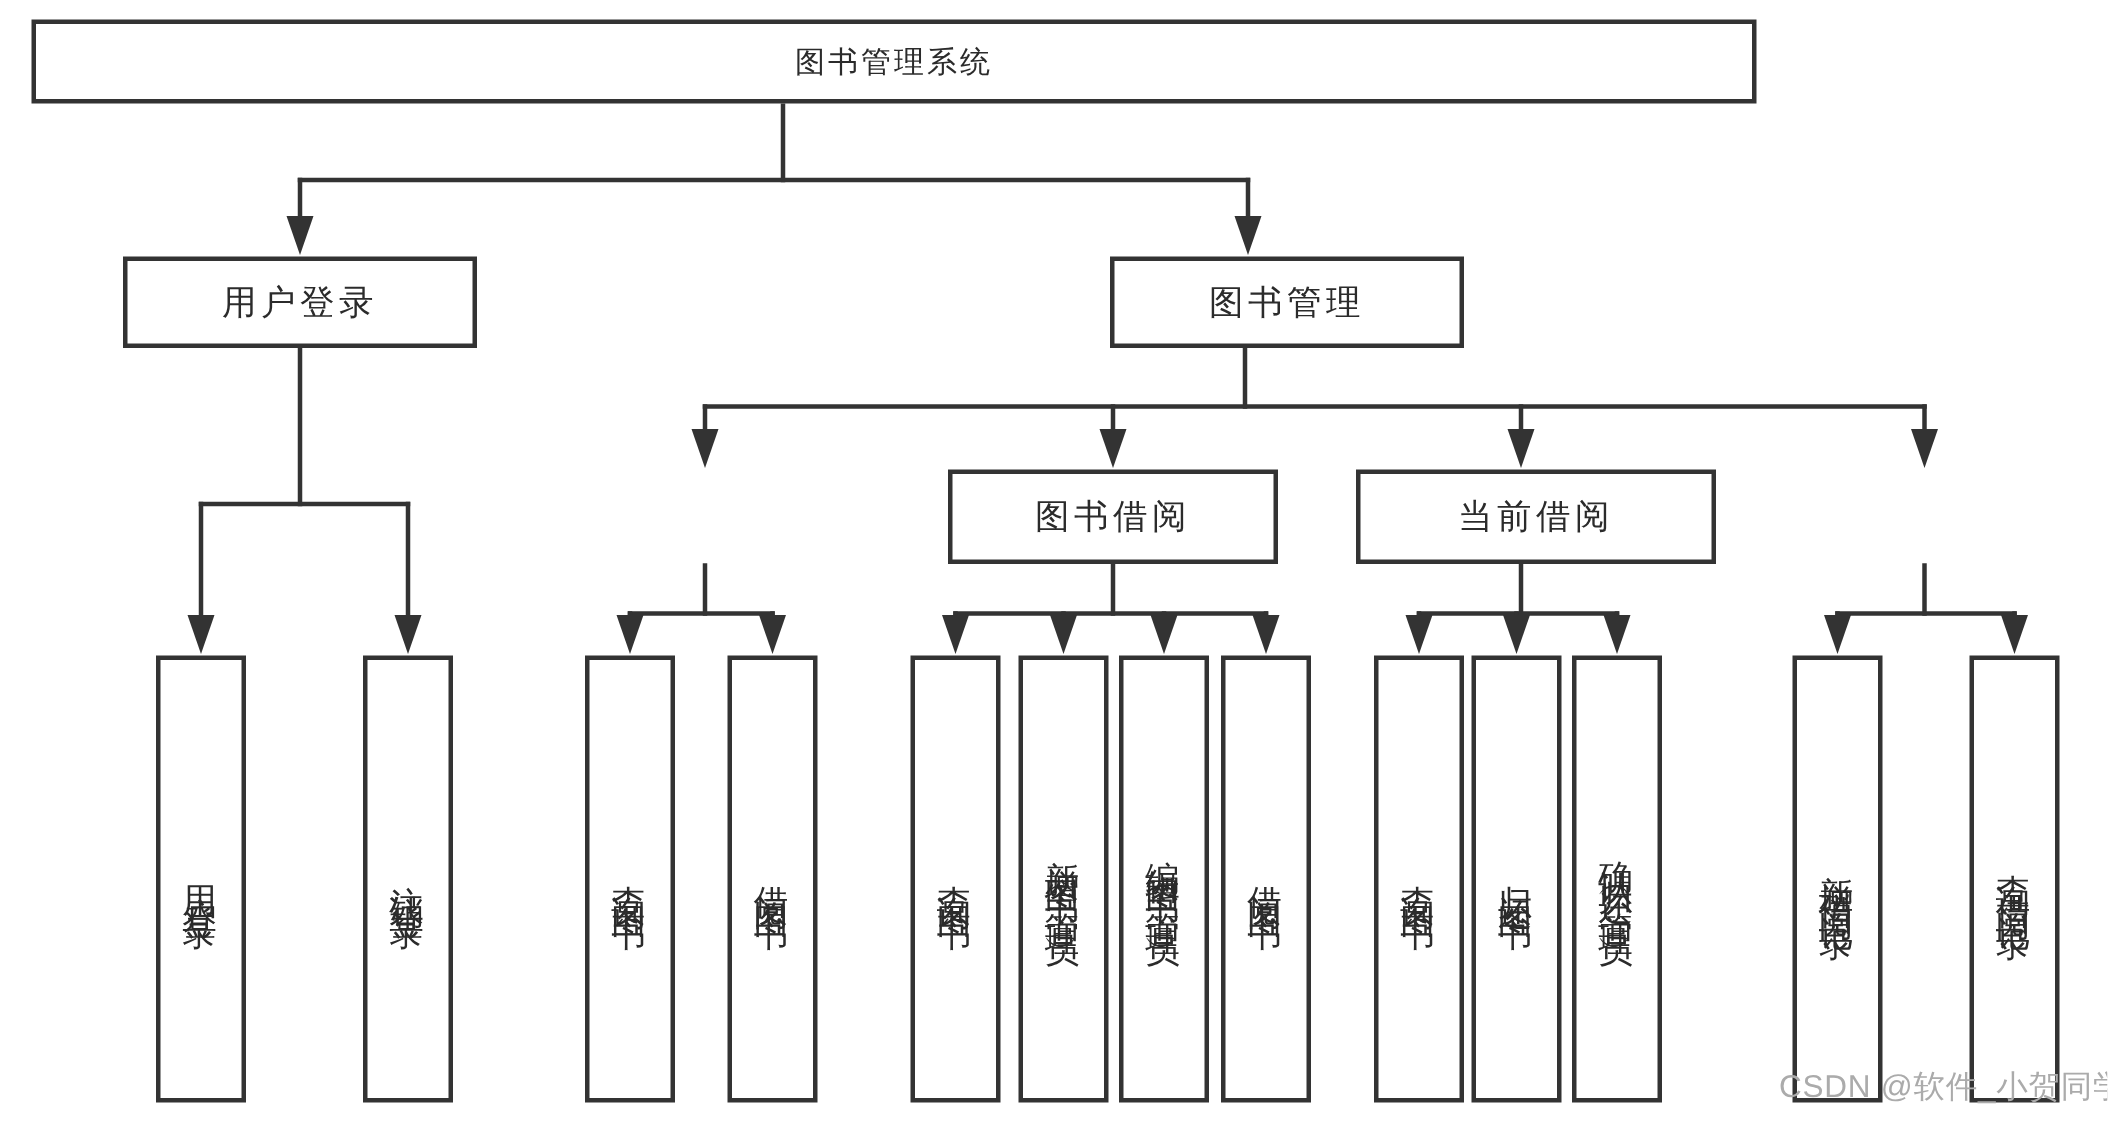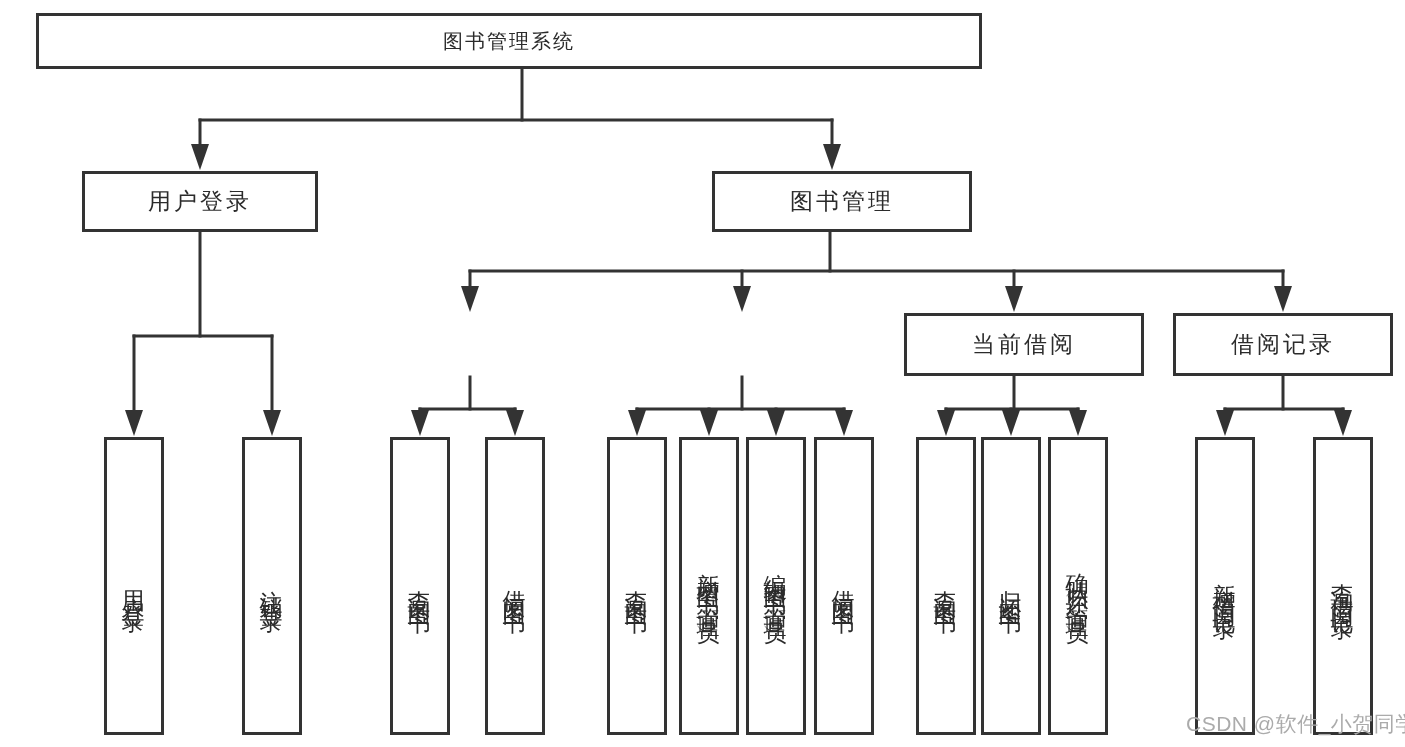--- a/index.html
+++ b/index.html
@@ -99,27 +99,27 @@
       <line x1="1078" y1="409" x2="1078" y2="414" stroke="#333333" stroke-width="3" stroke-linecap="square"></line>
       <polygon points="1069,410 1087,410 1078,436" fill="#333333"></polygon>
       <line x1="1283" y1="377" x2="1283" y2="409" stroke="#333333" stroke-width="3" stroke-linecap="square"></line>
       <line x1="1225" y1="409" x2="1343" y2="409" stroke="#333333" stroke-width="3" stroke-linecap="square"></line>
       <line x1="1225" y1="409" x2="1225" y2="414" stroke="#333333" stroke-width="3" stroke-linecap="square"></line>
       <polygon points="1216,410 1234,410 1225,436" fill="#333333"></polygon>
       <line x1="1343" y1="409" x2="1343" y2="414" stroke="#333333" stroke-width="3" stroke-linecap="square"></line>
       <polygon points="1334,410 1352,410 1343,436" fill="#333333"></polygon>
     </svg>
 
-  <div class="node root-node" style="left:36px;top:13px;width:946px;height:56px">图书管理系统</div>
+  <div class="node root-node" style="left:21px;top:13px;width:1150px;height:56px">图书管理系统</div>
 
   <div class="node branch-node" style="left:82px;top:171px;width:236px;height:61px">用户登录</div>
-  <div class="node branch-node" style="left:712px;top:171px;width:260px;height:61px">图书管理</div>
+  <div class="node branch-node" style="left:740px;top:171px;width:236px;height:61px">图书管理</div>
 
+  <div class="node branch-node" style="left:632px;top:313px;width:220px;height:63px">图书借阅</div>
   <div class="node branch-node" style="left:904px;top:313px;width:240px;height:63px">当前借阅</div>
-  <div class="node branch-node" style="left:1173px;top:313px;width:220px;height:63px">借阅记录</div>
 
   <div class="node leaf" style="left:104px;top:437px;width:60px;height:298px">用户登录</div>
   <div class="node leaf" style="left:242px;top:437px;width:60px;height:298px">注销登录</div>
 
   <div class="node leaf" style="left:390px;top:437px;width:60px;height:298px">查询图书</div>
   <div class="node leaf" style="left:485px;top:437px;width:60px;height:298px">借阅图书</div>
 
   <div class="node leaf" style="left:607px;top:437px;width:60px;height:298px">查询图书</div>
   <div class="node leaf" style="left:679px;top:437px;width:60px;height:298px">新增图书（管理员）</div>
   <div class="node leaf" style="left:746px;top:437px;width:60px;height:298px">编辑图书（管理员）</div>

